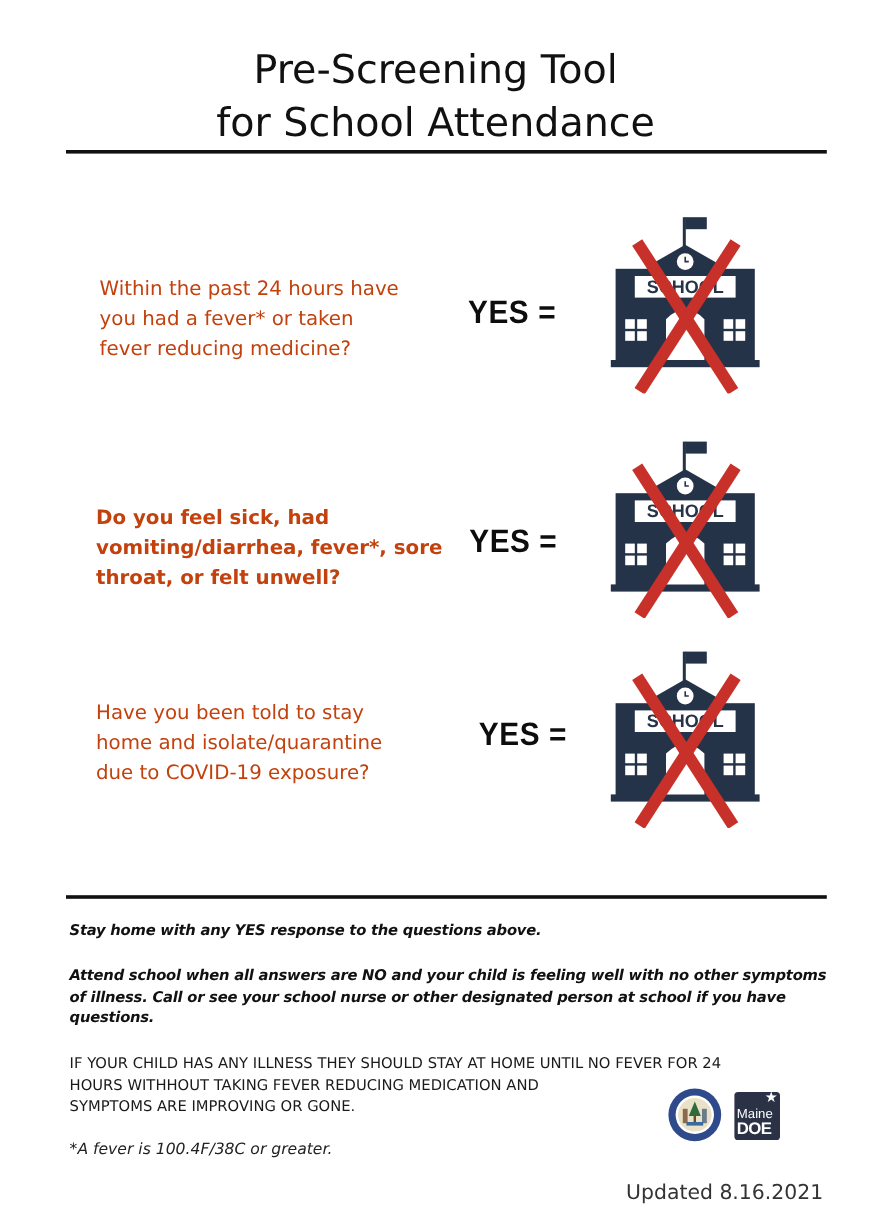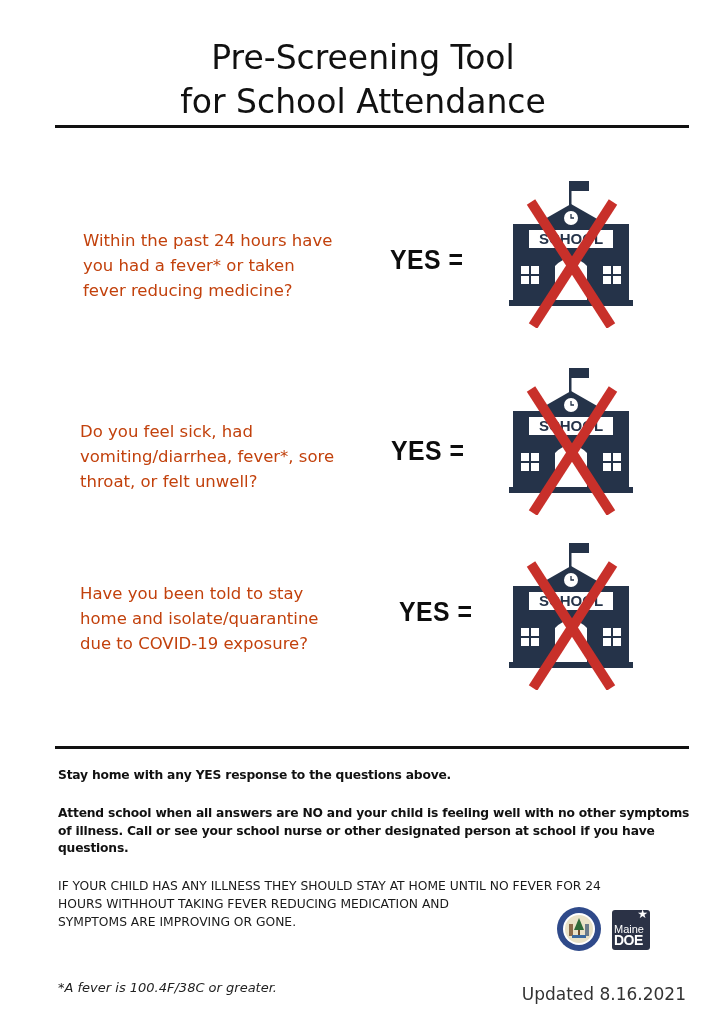--- a/index.html
+++ b/index.html
@@ -70,20 +70,21 @@
       position: absolute;
       left: 58px;
       width: 640px;
       font-size: 12.3px;
       line-height: 17.5px;
       color: #111;
     }
     .footer-bold {
       font-weight: bold;
       letter-spacing: -0.2px;
+      font-style: italic;
     }
     .footer-caps {
       font-size: 12.3px;
       line-height: 18px;
       white-space: pre-line;
       color: #1a1a1a;
     }
     .footer-italic {
       font-style: italic;
       font-size: 13px;
@@ -178,21 +179,21 @@
       <path d="M48 122 L48 88 Q64 72 80 88 L80 122 Z"></path>
     </g>
     <g stroke="#C8302A" stroke-width="10" stroke-linecap="butt">
       <line x1="24" y1="24" x2="104" y2="148"></line>
       <line x1="106" y1="24" x2="26" y2="148"></line>
     </g>
   </svg>
 </div>
 
 <div class="question-row" style="top:0;">
-  <div class="question-text" style="left:80px; top:419px;">Do you feel sick, had
+  <div class="question-text" style="left:80px; top:419px;font-weight:bold;">Do you feel sick, had
 vomiting/diarrhea, fever*, sore
 throat, or felt unwell?</div>
   <div class="yes-label" style="left:391px; top:436px;">YES =</div>
   <svg class="school-icon" style="left:507px; top:365px;" viewBox="0 0 130 150">
     <g fill="#253349">
       <rect x="62" y="3" width="2.5" height="26"></rect>
       <rect x="64" y="3" width="18" height="10"></rect>
       <polygon points="36,42 64,26 92,42 92,50 36,50"></polygon>
       <rect x="6" y="46" width="116" height="80"></rect>
       <rect x="2" y="122" width="124" height="6"></rect>
@@ -254,21 +255,21 @@
   </svg>
 </div>
 
 <div class="rule bottom"></div>
 
 <div class="footer-text footer-bold" style="top:767px;">Stay home with any YES response to the questions above.</div>
 <div class="footer-text footer-bold" style="top:805px; width:640px;">Attend school when all answers are NO and your child is feeling well with no other symptoms of illness. Call or see your school nurse or other designated person at school if you have questions.</div>
 <div class="footer-text footer-caps" style="top:877px;">IF YOUR CHILD HAS ANY ILLNESS THEY SHOULD STAY AT HOME UNTIL NO FEVER FOR 24
 HOURS WITHHOUT TAKING FEVER REDUCING MEDICATION AND
 SYMPTOMS ARE IMPROVING OR GONE.</div>
-<div class="footer-text footer-italic" style="top:950px;margin-top:29px;">*A fever is 100.4F/38C or greater.</div>
+<div class="footer-text footer-italic" style="top:950px;">*A fever is 100.4F/38C or greater.</div>
 
 <svg class="logo-seal" viewBox="0 0 46 46">
   <circle cx="23" cy="23" r="22" fill="#2f4a8a"></circle>
   <circle cx="23" cy="23" r="16" fill="#ffffff"></circle>
   <circle cx="23" cy="23" r="14" fill="#e9e2c8"></circle>
   <polygon points="23,12 28,24 18,24" fill="#2f6b3a"></polygon>
   <rect x="22" y="24" width="2" height="5" fill="#6b4b2a"></rect>
   <rect x="13" y="18" width="4" height="12" fill="#8a6a4a"></rect>
   <rect x="29" y="18" width="4" height="12" fill="#6a7b8a"></rect>
   <rect x="16" y="29" width="14" height="3" fill="#3a6aa0"></rect>

